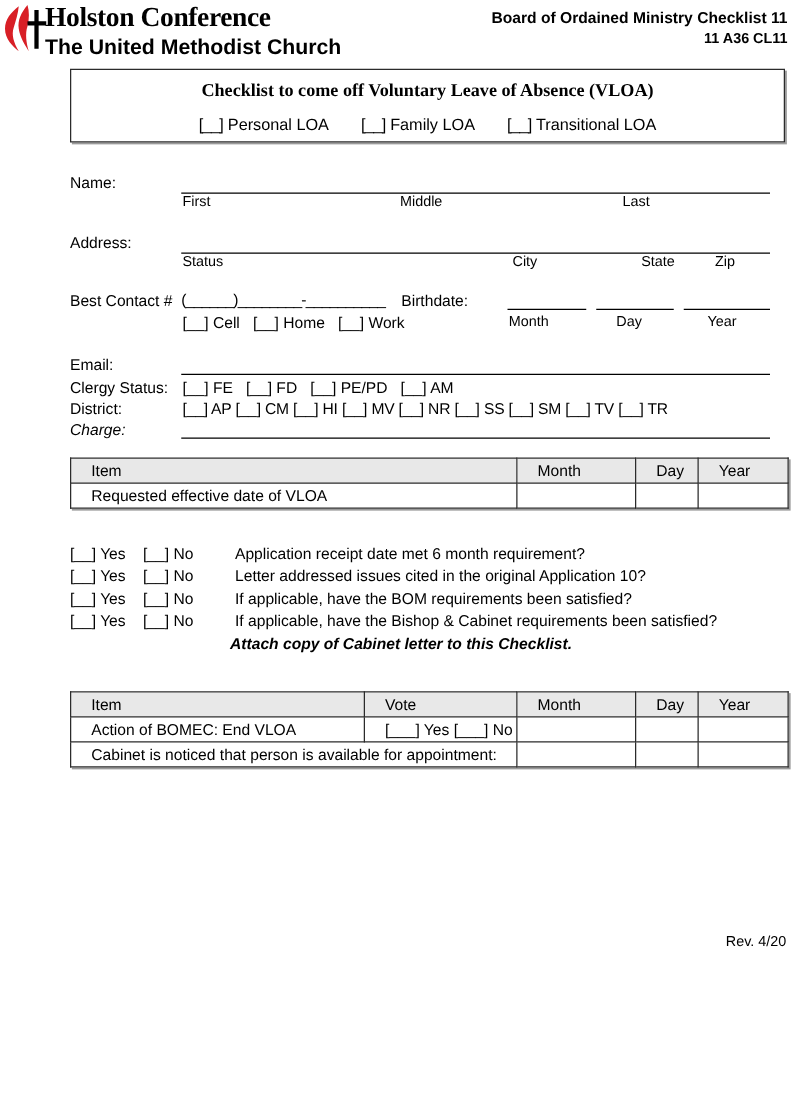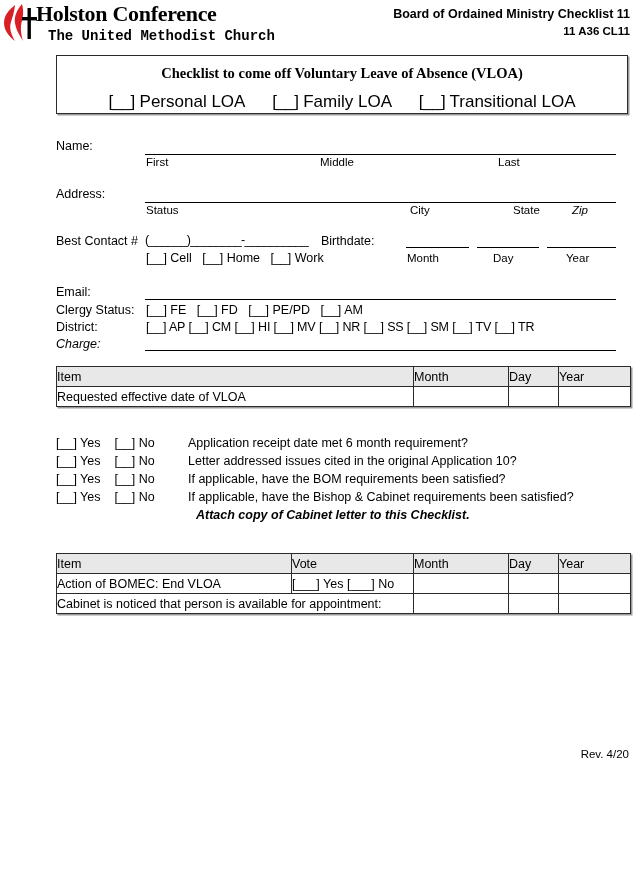--- a/index.html
+++ b/index.html
@@ -42,25 +42,25 @@
     left: 36px;
     top: -1px;
     font-family: "Liberation Serif", serif;
     font-weight: bold;
     font-size: 22px;
     letter-spacing: -0.3px;
     white-space: nowrap;
   }
   .hdr-sub {
     position: absolute;
-    left: 48px;
+    left: 36px;
     top: 26px;
-    font-family: Liberation Mono, monospace;
-    font-weight: bold;
-    font-size: 14px;
+    font-family: Liberation Sans, sans-serif;
+    font-weight: bold;
+    font-size: 17px;
     white-space: nowrap;
   }
   .hdr-right1 {
     position: absolute;
     right: 9px;
     top: 7px;
     font-size: 12.5px;
     font-weight: bold;
     white-space: nowrap;
     text-align: left;
@@ -94,21 +94,21 @@
     text-align: center;
     font-family: "Liberation Serif", serif;
     font-weight: bold;
     font-size: 14.5px;
   }
   .title-opts {
     position: absolute;
     left: 0; right: 0;
     top: 36px;
     text-align: center;
-    font-size: 17px;
+    font-size: 13px;
   }
   .title-opts span.opt { margin: 0 11px; white-space: nowrap; }
   .title-opts span.opt .bx { letter-spacing: -0.5px; }
 
   
   .t {
     position: absolute;
     font-size: 12.5px;
     white-space: nowrap;
     line-height: 1.1;
@@ -126,21 +126,21 @@
   
   .tbl {
     position: absolute;
     border-collapse: collapse;
     font-size: 12.5px;
     background: #fff;
     table-layout: fixed;
   }
   .tbl td, .tbl th {
     border: 1px solid #2b2b2b;
-    padding: 1px 0;
+    padding: 1px 16px;
     height: 17px;
     font-weight: normal;
     text-align: left;
     vertical-align: middle;
     font-size: 12.5px;
     overflow: hidden;
     white-space: nowrap;
   }
   .tbl thead td { background: #e8e8e8; }
   .tbl-shadow { box-shadow: 1.5px 1.5px 0 #9b9b9b; }
@@ -184,21 +184,21 @@
   <div class="rule" style="left:145px; top:154px; width:471px;"></div>
   <div class="t small" style="left:146px; top:156px;">First</div>
   <div class="t small" style="left:320px; top:156px;">Middle</div>
   <div class="t small" style="left:498px; top:156px;">Last</div>
 
   <div class="t" style="left:56px; top:188px;">Address:</div>
   <div class="rule" style="left:145px; top:202px; width:471px;"></div>
   <div class="t small" style="left:146px; top:204px;">Status</div>
   <div class="t small" style="left:410px; top:204px;">City</div>
   <div class="t small" style="left:513px; top:204px;">State</div>
-  <div class="t small" style="left:572px; top:204px;font-style:italic;">Zip</div>
+  <div class="t small" style="left:572px; top:204px;">Zip</div>
 
   <div class="t" style="left:56px; top:235px;">Best Contact #</div>
   <div class="t" style="left:145px; top:234px; letter-spacing:-0.6px;">(______)________-__________</div>
 
   <div class="t" style="left:146px; top:252px;">
     <span>[__]</span>
     <span>Cell</span>
     &nbsp;
     <span>[__]</span>
     <span>Home</span>
@@ -312,21 +312,21 @@
 
   <div class="t" style="left:56px; top:491px;">
     <span>[__]</span>
     <span>Yes</span>
     &nbsp;&nbsp;
     <span>[__]</span>
     <span>No</span>
   </div>
   <div class="t" style="left:188px; top:491px;">If applicable, have the Bishop &amp; Cabinet requirements been satisfied?</div>
 
-  <div class="t ital" style="left:196px; top:509px;">Attach copy of Cabinet letter to this Checklist.</div>
+  <div class="t ital" style="left:184px; top:509px;">Attach copy of Cabinet letter to this Checklist.</div>
 
   <table class="tbl tbl-shadow" style="left:56px; top:553px; width:574px;">
     <colgroup>
       <col style="width:235px;">
         <col style="width:122px;">
         <col style="width:95px;">
         <col style="width:50px;">
         <col style="width:72px;">
     </colgroup>
     <thead>

